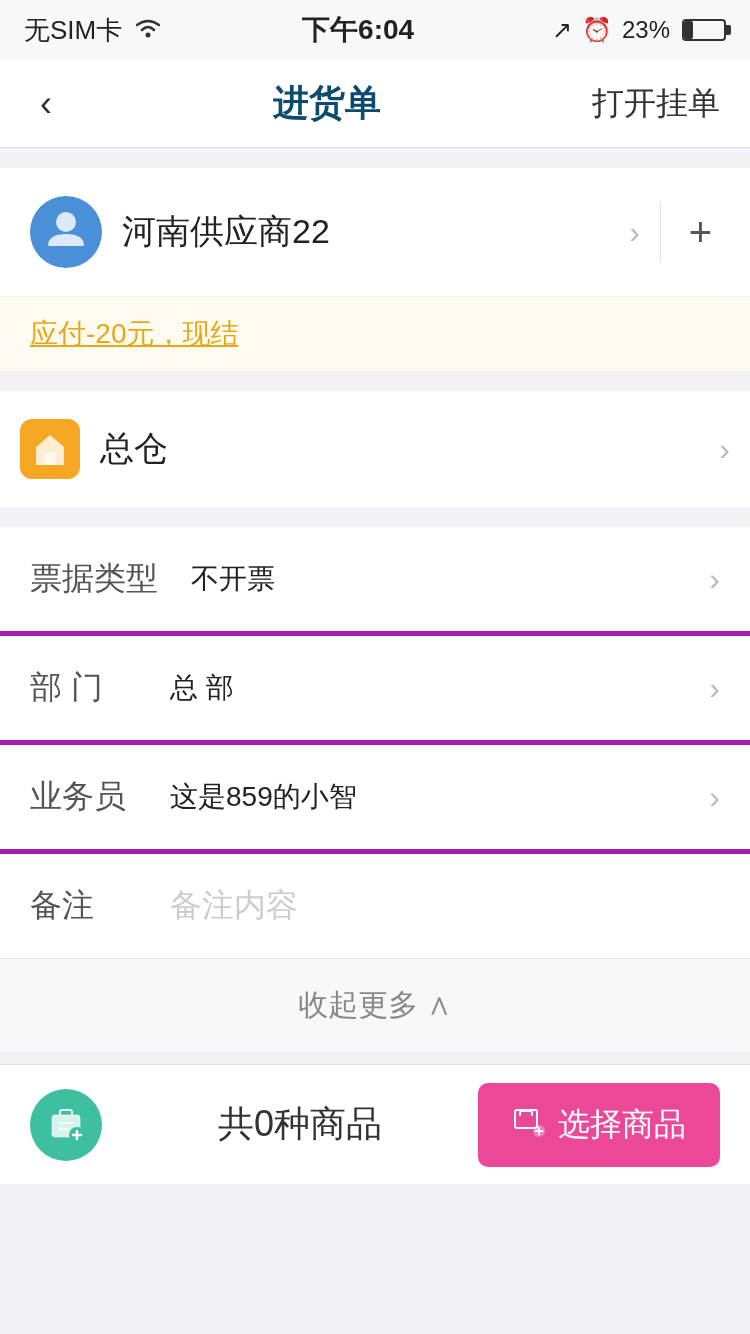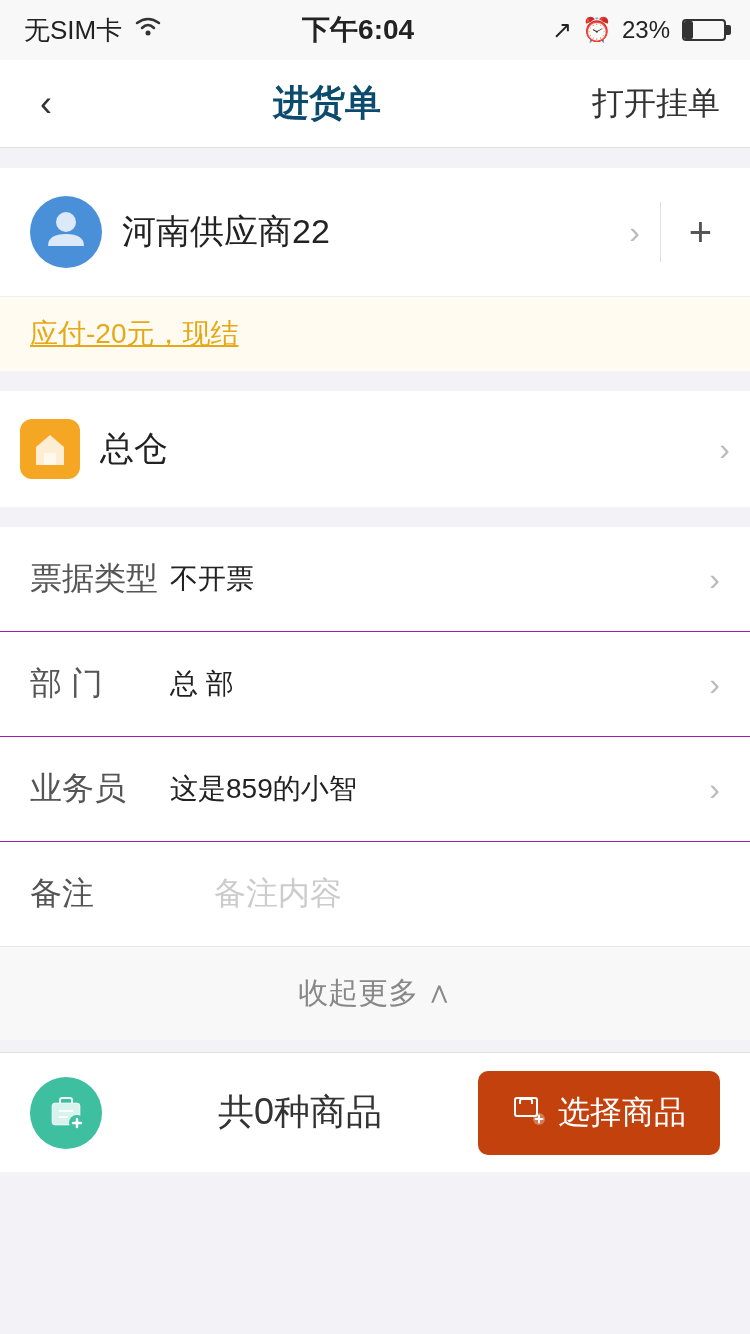--- a/index.html
+++ b/index.html
@@ -20,21 +20,21 @@
       background: #f8f8f8;
       display: flex;
       align-items: center;
       justify-content: space-between;
       padding: 0 24px;
       font-size: 26px;
       font-weight: 500;
     }
     .status-left {
       display: flex;
-      align-items: flex-start;
+      align-items: center;
       gap: 10px;
     }
     .wifi-icon { font-size: 26px; }
     .status-right {
       display: flex;
       align-items: center;
       gap: 10px;
       font-size: 24px;
     }
     .battery-icon {
@@ -184,39 +184,38 @@
       flex: 1;
       font-size: 34px;
       color: #222;
     }
 
     
     .form-row {
       display: flex;
       align-items: center;
       padding: 30px 30px;
-      border-top: 1px solid #a21caf;
+      border-top: 5px solid #a21caf;
       background: #fff;
     }
     .form-label {
       width: 140px;
       font-size: 32px;
       color: #555;
       flex-shrink: 0;
     }
     .form-value {
       flex: 1;
       font-size: 28px;
       color: #222;
     }
     .form-placeholder {
       flex: 1;
       font-size: 32px;
       color: #ccc;
-      margin-left: 44px;
     }
 
     
     .collapse-row {
       background: #f8f8f8;
       padding: 26px 30px;
       text-align: center;
       font-size: 30px;
       color: #888;
       border-top: 1px solid #e8e8e8;
@@ -245,21 +244,21 @@
       color: #fff;
       margin-right: 20px;
     }
     .product-count {
       flex: 1;
       font-size: 36px;
       color: #333;
       text-align: center;
     }
     .select-btn {
-      background: #c2410c;
+      background: #ec4899;
       color: #fff;
       border: none;
       border-radius: 10px;
       padding: 20px 34px;
       font-size: 32px;
       display: flex;
       align-items: center;
       gap: 12px;
       cursor: pointer;
     }
@@ -341,21 +340,21 @@
     </div>
     <span class="warehouse-name">总仓</span>
     <span class="chevron-right">›</span>
   </div>
 </div>
 
 <div class="section-divider"></div>
 
 <div class="card">
 
-  <div class="form-row" style="border-top:none;">
+  <div class="form-row" style="border-top:none;gap:21px;">
     <span class="form-label">票据类型</span>
     <span class="form-value">不开票</span>
     <span class="chevron-right">›</span>
   </div>
 
   <div class="form-row">
     <span class="form-label">部 门</span>
     <span class="form-value">总 部</span>
     <span class="chevron-right">›</span>
   </div>

